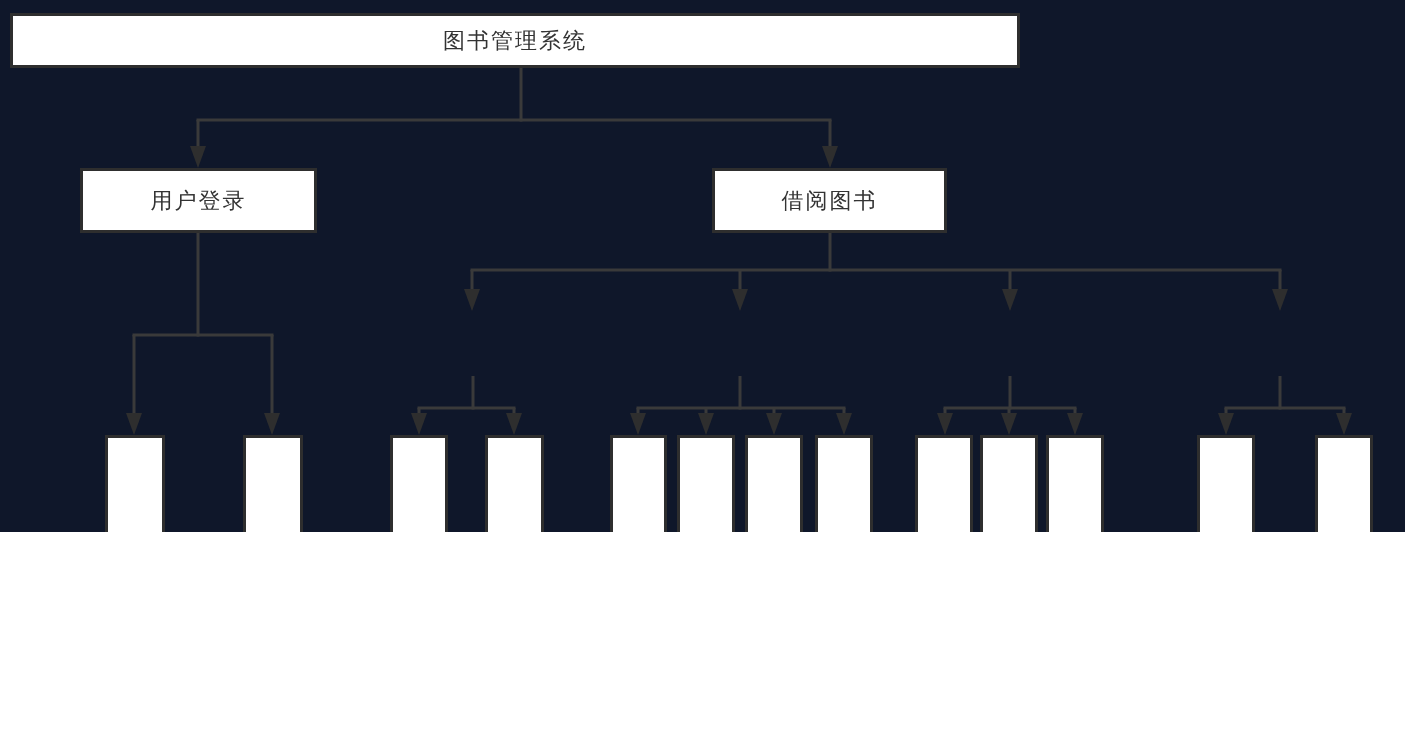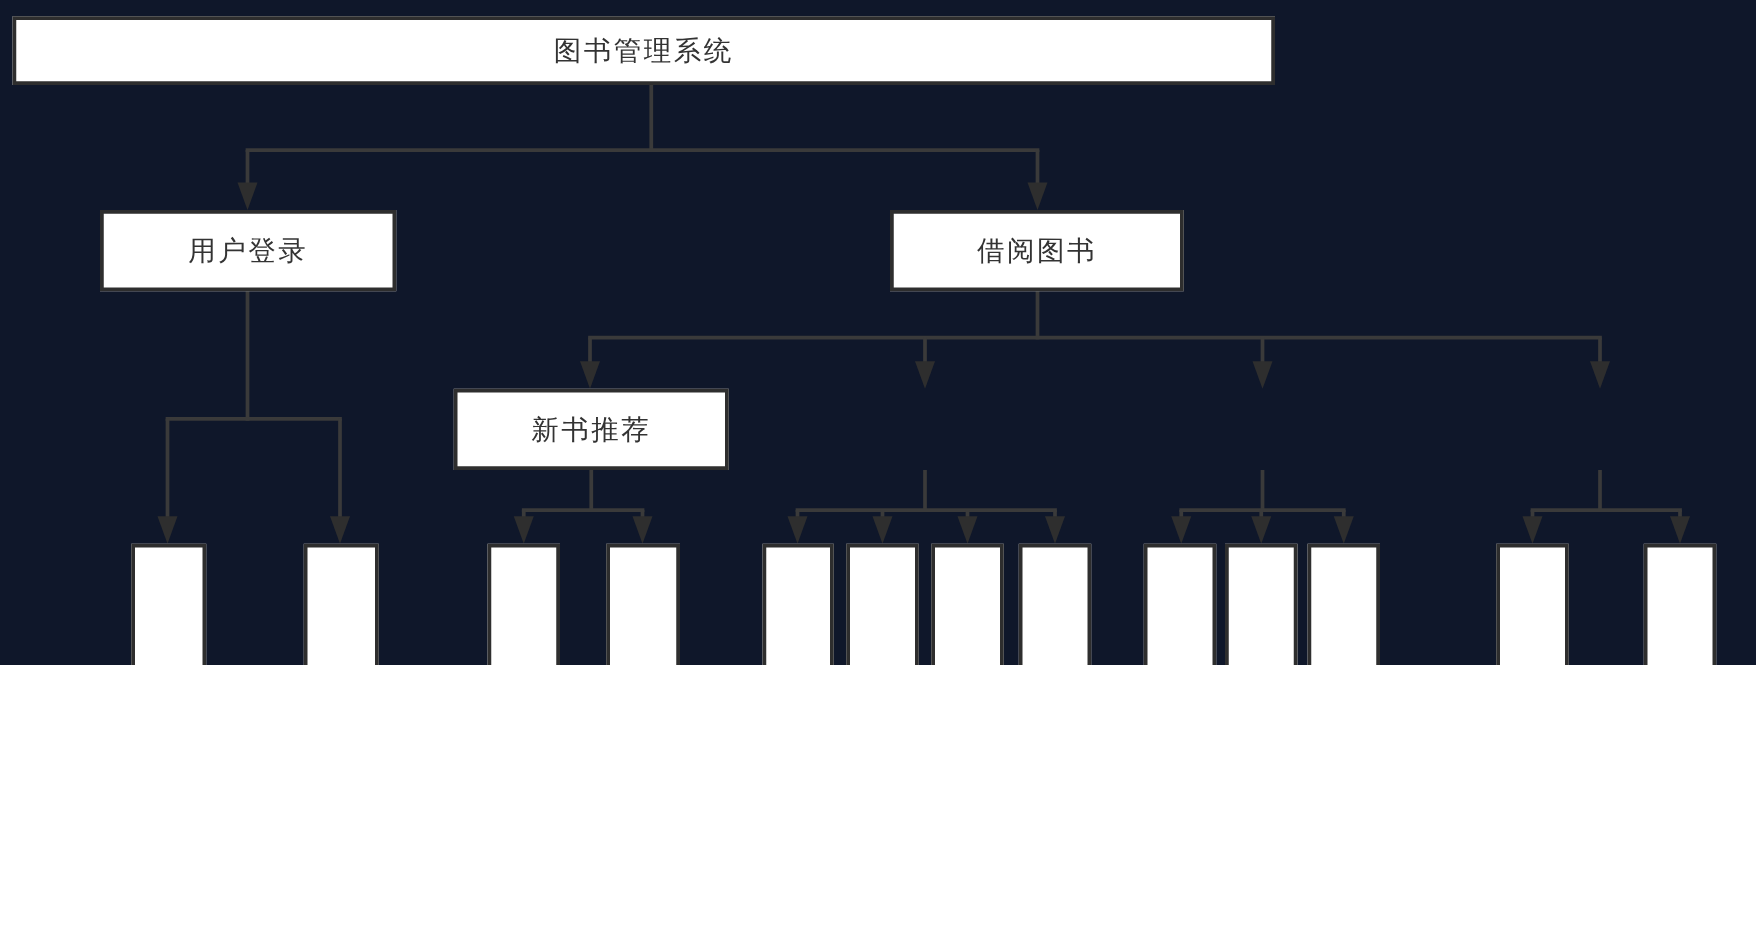--- a/index.html
+++ b/index.html
@@ -129,23 +129,20 @@
     <span>图书管理系统</span>
   </div>
 
   <div class="node h" style="left:80px;top:168px;width:237px;height:65px">
     <span>用户登录</span>
   </div>
   <div class="node h" style="left:712px;top:168px;width:235px;height:65px">
     <span>借阅图书</span>
   </div>
 
-  <div class="node h" style="left:363px;top:311px;width:220px;height:65px">
-    <span>新书推荐</span>
-  </div>
 
   <div class="node v" style="left:105px;top:435px;width:60px;height:302px">
     <span>用户登录</span>
   </div>
   <div class="node v" style="left:243px;top:435px;width:60px;height:302px">
     <span>注销登录</span>
   </div>
 
   <div class="node v" style="left:390px;top:435px;width:58px;height:302px">
     <span>查询图书</span>

